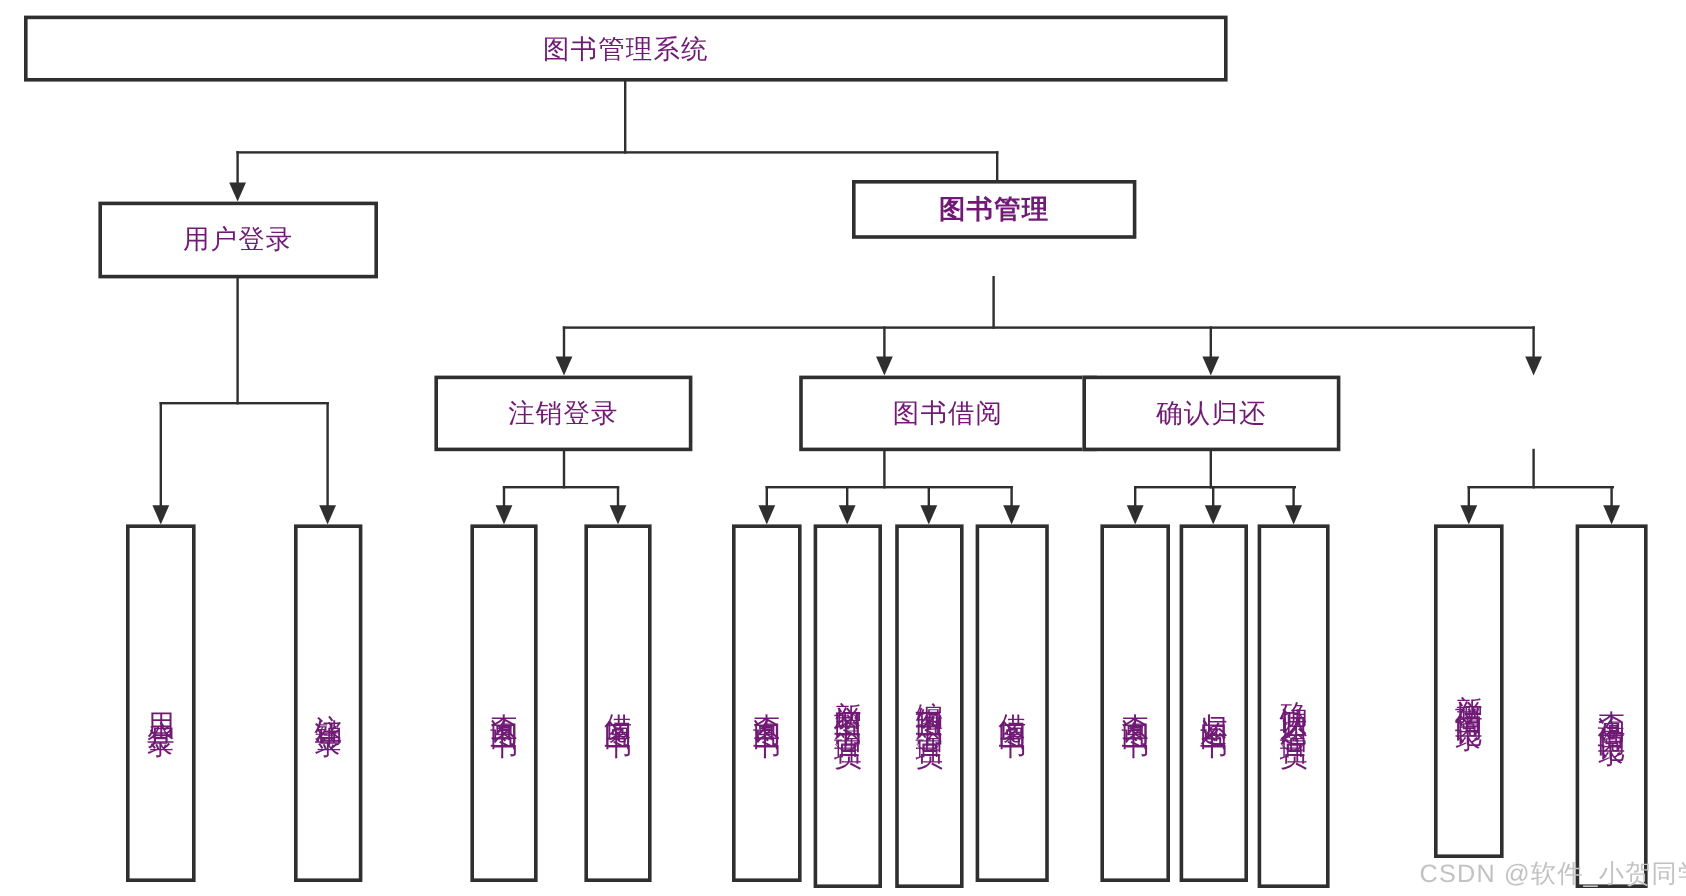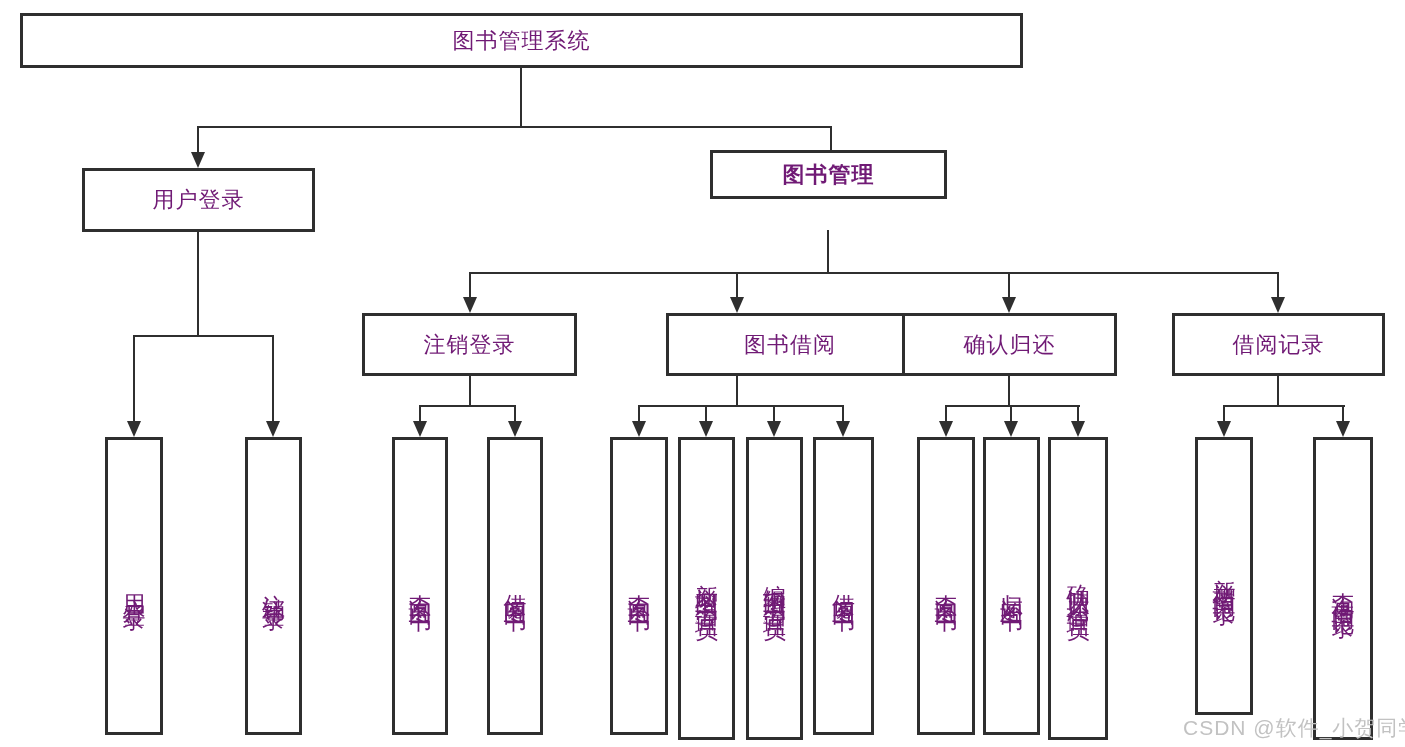--- a/index.html
+++ b/index.html
@@ -69,23 +69,20 @@
   <div class="arrow" style="left:1271px;top:297px;"></div>
 
   <div class="box" style="left:362px;top:313px;width:215px;height:63px;">
     <span>注销登录</span>
   </div>
   <div class="box" style="left:656px;top:313px;width:248px;height:63px;margin-left:10px;">
     <span>图书借阅</span>
   </div>
   <div class="box" style="left:902px;top:313px;width:215px;height:63px;">
     <span>确认归还</span>
-  </div>
-  <div class="box" style="left:1172px;top:313px;width:213px;height:63px;">
-    <span>借阅记录</span>
   </div>
 
   <div class="line" style="left:469px;top:374px;width:2px;height:33px;"></div>
   <div class="line" style="left:419px;top:405px;width:97px;height:2px;"></div>
   <div class="line" style="left:419px;top:405px;width:2px;height:20px;"></div>
   <div class="line" style="left:514px;top:405px;width:2px;height:20px;"></div>
   <div class="arrow" style="left:413px;top:421px;"></div>
   <div class="arrow" style="left:508px;top:421px;"></div>
 
   <div class="line" style="left:736px;top:374px;width:2px;height:33px;"></div>

